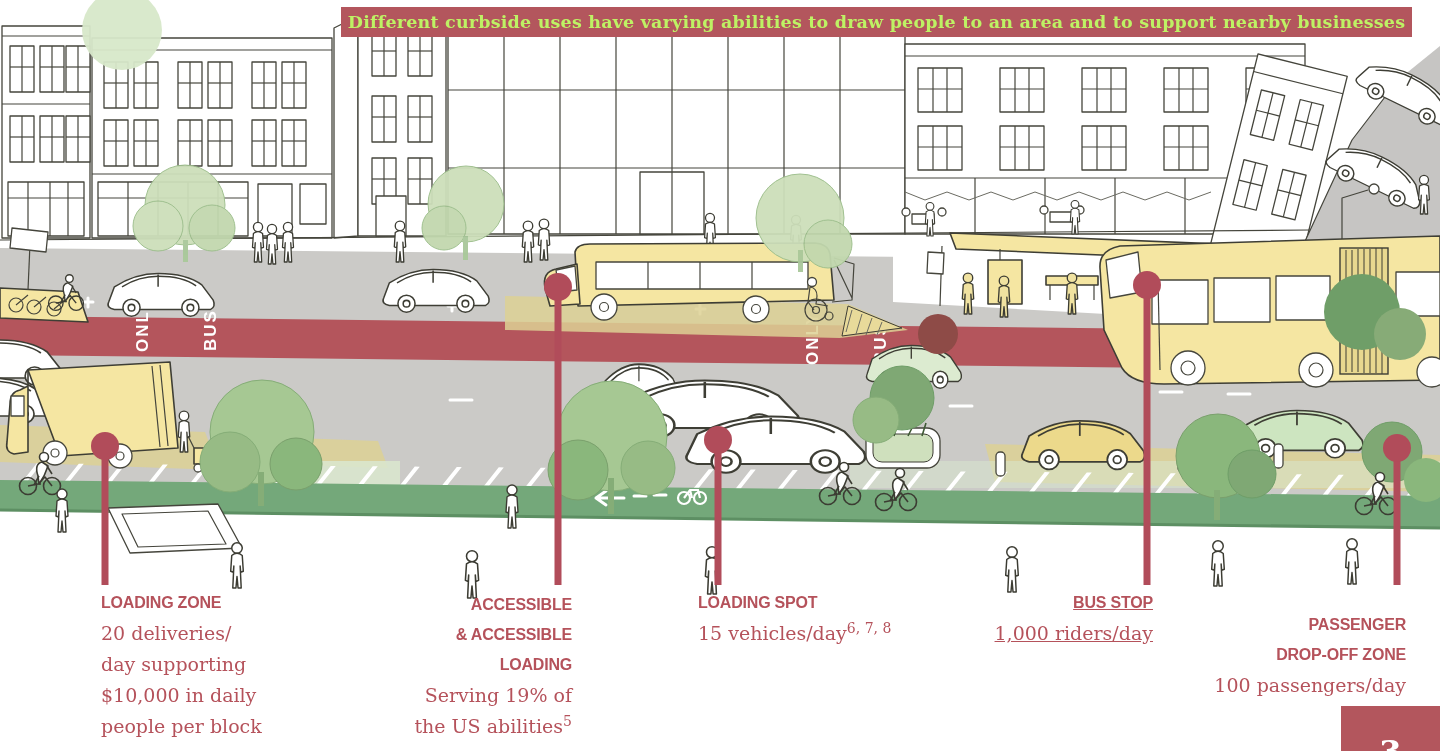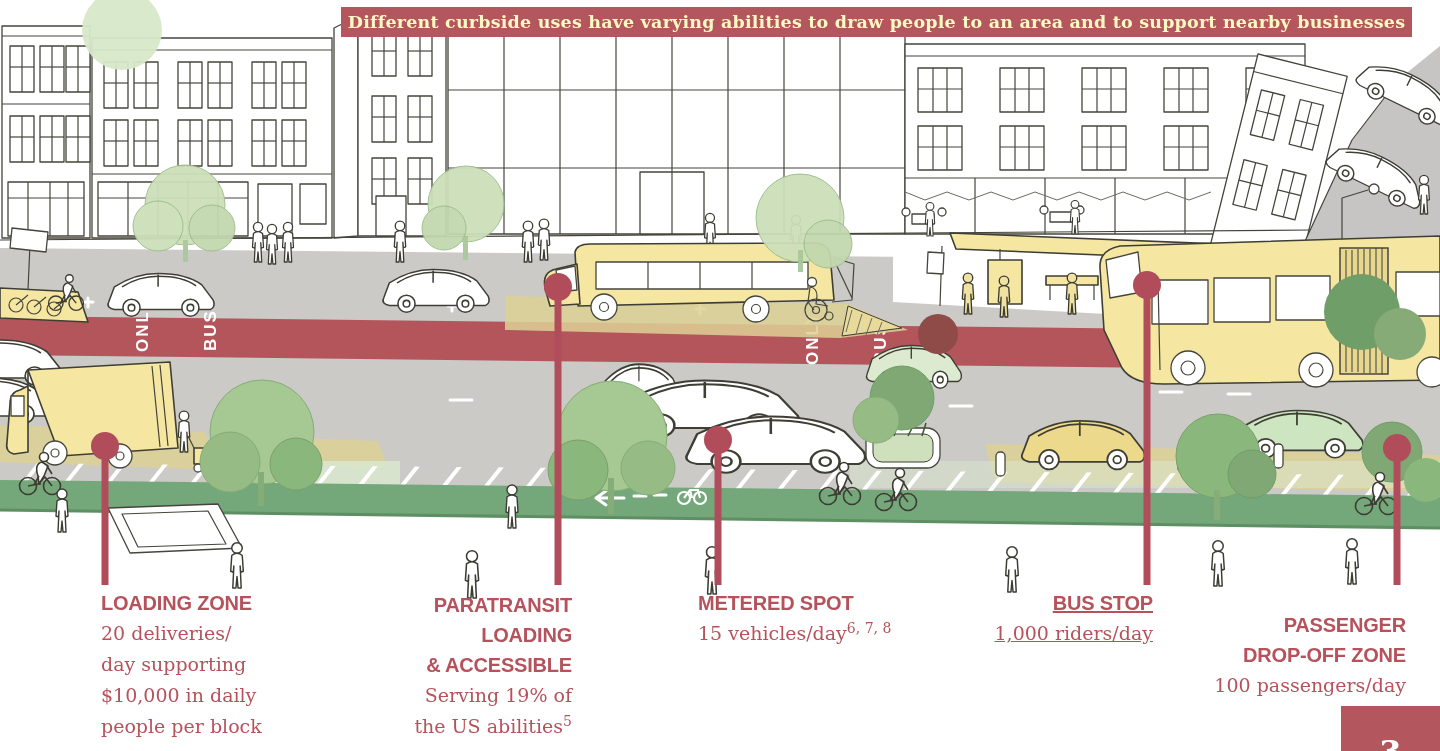--- a/index.html
+++ b/index.html
@@ -1,24 +1,24 @@
 <!DOCTYPE html>
 <html><head>
 <meta charset="utf-8">
 <style>
   html,body{margin:0;padding:0;background:#fff;}
   #stage{position:relative;width:1440px;height:751px;overflow:hidden;background:#fff;
          font-family:"Liberation Sans",sans-serif;}
   svg text{user-select:none;}
   .banner{position:absolute;left:341px;top:7px;width:1071px;height:30px;background:#b3565d;
           display:flex;align-items:center;justify-content:center;}
-  .banner span{color:#fef9c3;font-family:"DejaVu Serif",serif;font-weight:bold;font-size:17.5px;
+  .banner span{color:#bef264;font-family:"DejaVu Serif",serif;font-weight:bold;font-size:17.5px;
                white-space:nowrap;letter-spacing:.2px;}
   .callout{position:absolute;color:#b5525b;}
-  .co-title{font-family:"Liberation Sans",sans-serif;font-weight:700;font-size:20px;
+  .co-title{font-family:"Liberation Sans",sans-serif;font-weight:700;font-size:16px;
             line-height:30px;letter-spacing:-.2px;}
   .co-body{font-family:"DejaVu Serif",serif;font-size:19px;line-height:31px;}
   .co-body sup{font-size:14px;line-height:0;}
   .al{text-align:left;} .ar{text-align:right;}
   #co-loading{left:101px;top:588px;width:220px;}
   #co-paratransit{left:352px;top:590px;width:220px;}
   #co-metered{left:698px;top:588px;width:260px;}
   #co-busstop{left:953px;top:588px;width:200px;text-decoration:underline;}
   #co-dropoff{left:1186px;top:586px;width:220px;margin-top:24px;}
   .pagebox{position:absolute;left:1341px;top:706px;width:99px;height:45px;background:#b3565d;}
@@ -464,33 +464,33 @@
   <div class="co-body">
     <div>20 deliveries/</div>
     <div>day supporting</div>
     <div>$10,000 in daily</div>
     <div>people per block</div>
   </div>
 </div>
 
 <div class="callout ar" id="co-paratransit">
   <div class="co-title">
-    <div>PARATRANSIT</div>
+    <div>ACCESSIBLE</div>
+    <div>&amp; ACCESSIBLE</div>
     <div>LOADING</div>
-    <div>&amp; ACCESSIBLE</div>
   </div>
   <div class="co-body">
     <div>Serving 19% of</div>
     <div><span>the US abilities</span><sup>5</sup></div>
   </div>
 </div>
 
 <div class="callout al" id="co-metered">
   <div class="co-title">
-    <div>METERED SPOT</div>
+    <div>LOADING SPOT</div>
   </div>
   <div class="co-body">
     <div><span>15 vehicles/day</span><sup>6, 7, 8</sup></div>
   </div>
 </div>
 
 <div class="callout ar" id="co-busstop">
   <div class="co-title">BUS STOP</div>
   <div class="co-body">
     <div>1,000 riders/day</div>

